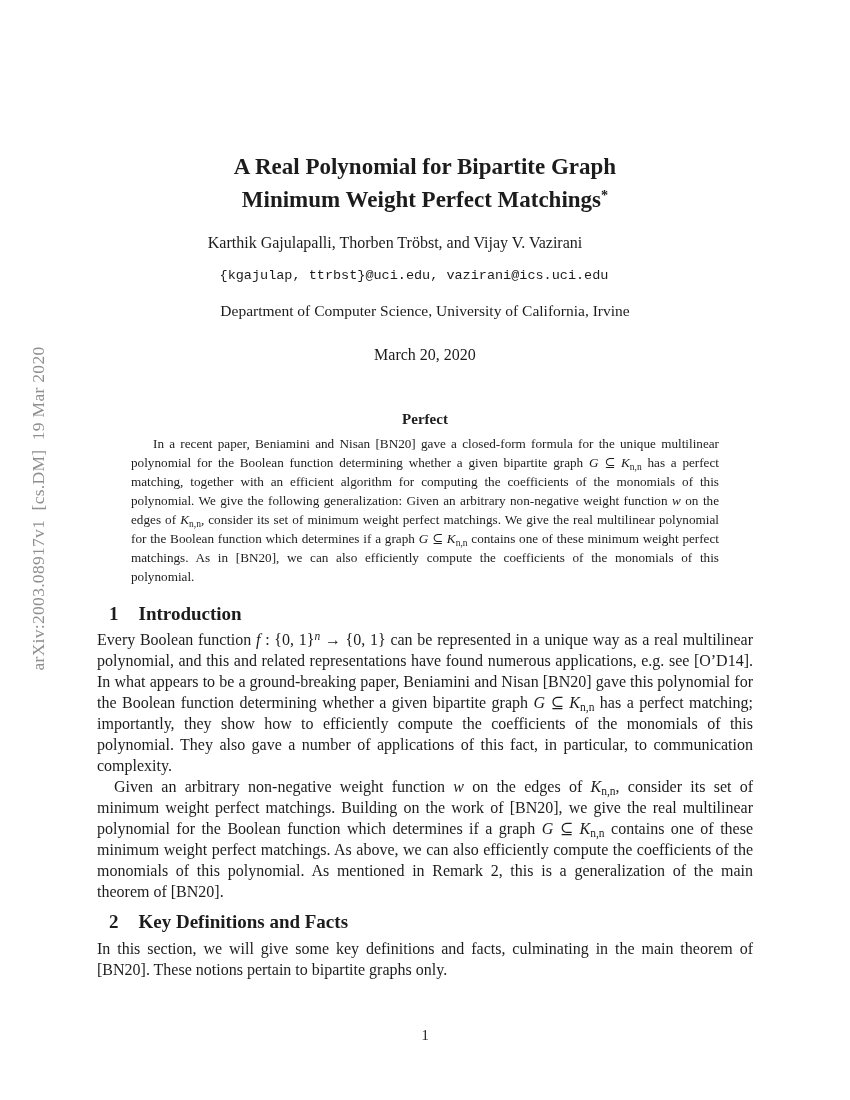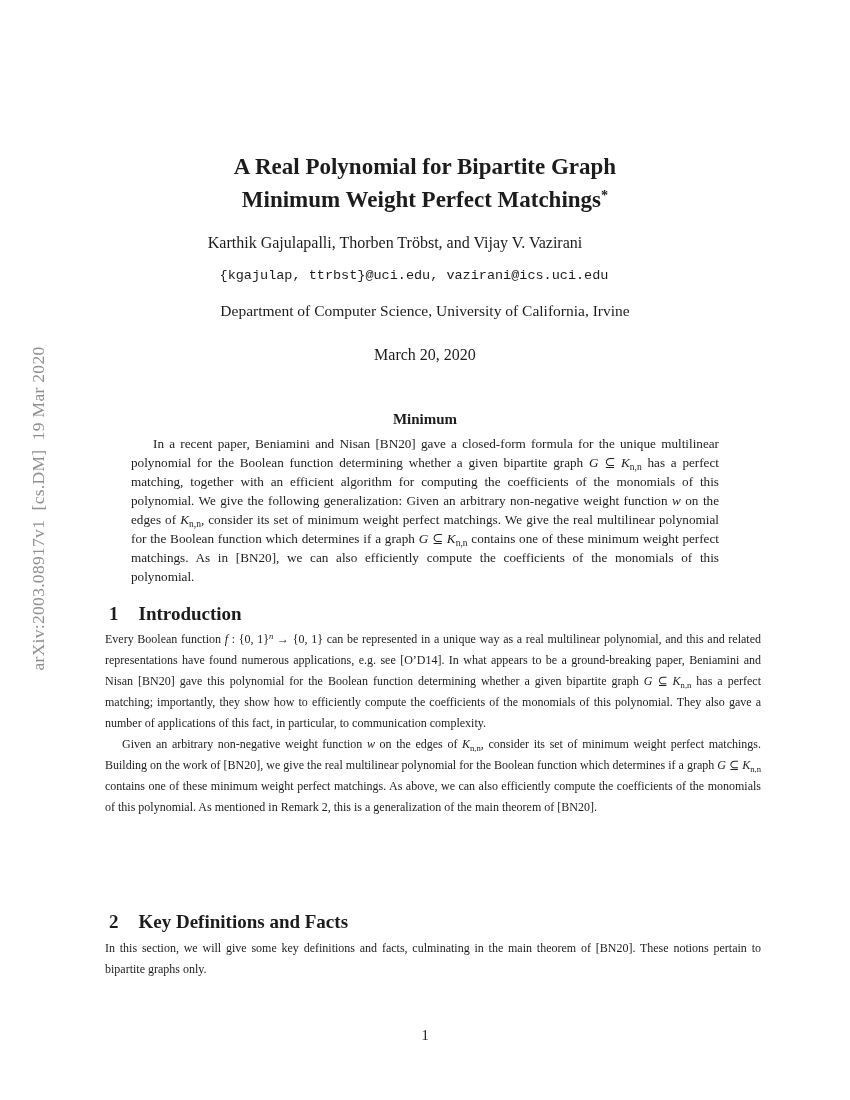--- a/index.html
+++ b/index.html
@@ -67,23 +67,22 @@
   }
   .sec-heading {
     position: absolute; left: 97px; width: 656px;
     font-size: 19px; font-weight: 700; margin: 12px;
   }
   .sec1-heading { top: 591px; }
   .sec2-heading { top: 899px; }
   .sec-num { display: inline-block; margin-right: 20px; }
   .body-text {
     position: absolute; left: 97px; width: 656px;
-    font-size: 12px; line-height: 21px;
+    font-size: 16px; line-height: 21px;
     text-align: justify;
-    margin-left: 8px;
   }
   .intro-body { top: 629px; }
   .sec2-body { top: 938px; }
   .para { margin: 0; }
   .para.indent { text-indent: 17px; }
   .it { font-style: italic; }
   sub, sup { line-height: 0; }
   .msub { font-size: 72%; vertical-align: -0.3em; }
   .msup { font-size: 72%; font-style: italic; vertical-align: 0.45em; }
   .footnote-block {
@@ -114,21 +113,21 @@
   </h1>
 
   <div class="authors">Karthik Gajulapalli, Thorben Tröbst, and Vijay V. Vazirani</div>
 
   <div class="emails">{kgajulap, ttrbst}@uci.edu, vazirani@ics.uci.edu</div>
 
   <div class="affiliation">Department of Computer Science, University of California, Irvine</div>
 
   <div class="date">March 20, 2020</div>
 
-  <h3 class="abstract-heading">Minimum</h3>
+  <h3 class="abstract-heading">Perfect</h3>
 
   <p class="abstract-body"><span>In a recent paper, Beniamini and Nisan [BN20] gave a closed-form formula for the unique multilinear polynomial for the Boolean function determining whether a given bipartite graph </span><span class="it">G</span><span> ⊆ </span><span class="it">K</span><sub class="msub">n,n</sub><span> has a perfect matching, together with an efficient algorithm for computing the coefficients of the monomials of this polynomial. We give the following generalization: Given an arbitrary non-negative weight function </span><span class="it">w</span><span> on the edges of </span><span class="it">K</span><sub class="msub">n,n</sub><span>, consider its set of minimum weight perfect matchings. We give the real multilinear polynomial for the Boolean function which determines if a graph </span><span class="it">G</span><span> ⊆ </span><span class="it">K</span><sub class="msub">n,n</sub><span> contains one of these minimum weight perfect matchings. As in [BN20], we can also efficiently compute the coefficients of the monomials of this polynomial.</span></p>
 
   <h2 class="sec-heading sec1-heading">
     <span class="sec-num">1</span><span>Introduction</span>
   </h2>
 
   <div class="body-text intro-body">
     <p class="para first"><span>Every Boolean function </span><span class="it">f</span><span> : {0, 1}</span><sup class="msup">n</sup><span> → {0, 1} can be represented in a unique way as a real multilinear polynomial, and this and related representations have found numerous applications, e.g. see [O’D14]. In what appears to be a ground-breaking paper, Beniamini and Nisan [BN20] gave this polynomial for the Boolean function determining whether a given bipartite graph </span><span class="it">G</span><span> ⊆ </span><span class="it">K</span><sub class="msub">n,n</sub><span> has a perfect matching; importantly, they show how to efficiently compute the coefficients of the monomials of this polynomial. They also gave a number of applications of this fact, in particular, to communication complexity.</span></p>
     <p class="para indent"><span>Given an arbitrary non-negative weight function </span><span class="it">w</span><span> on the edges of </span><span class="it">K</span><sub class="msub">n,n</sub><span>, consider its set of minimum weight perfect matchings. Building on the work of [BN20], we give the real multilinear polynomial for the Boolean function which determines if a graph </span><span class="it">G</span><span> ⊆ </span><span class="it">K</span><sub class="msub">n,n</sub><span> contains one of these minimum weight perfect matchings. As above, we can also efficiently compute the coefficients of the monomials of this polynomial. As mentioned in Remark 2, this is a generalization of the main theorem of [BN20].</span></p>

